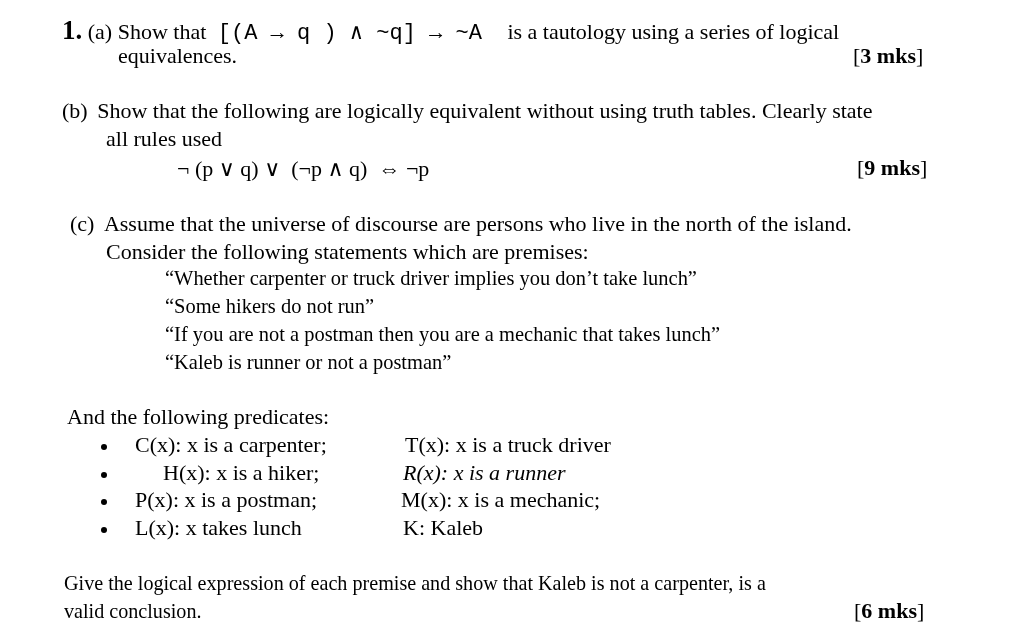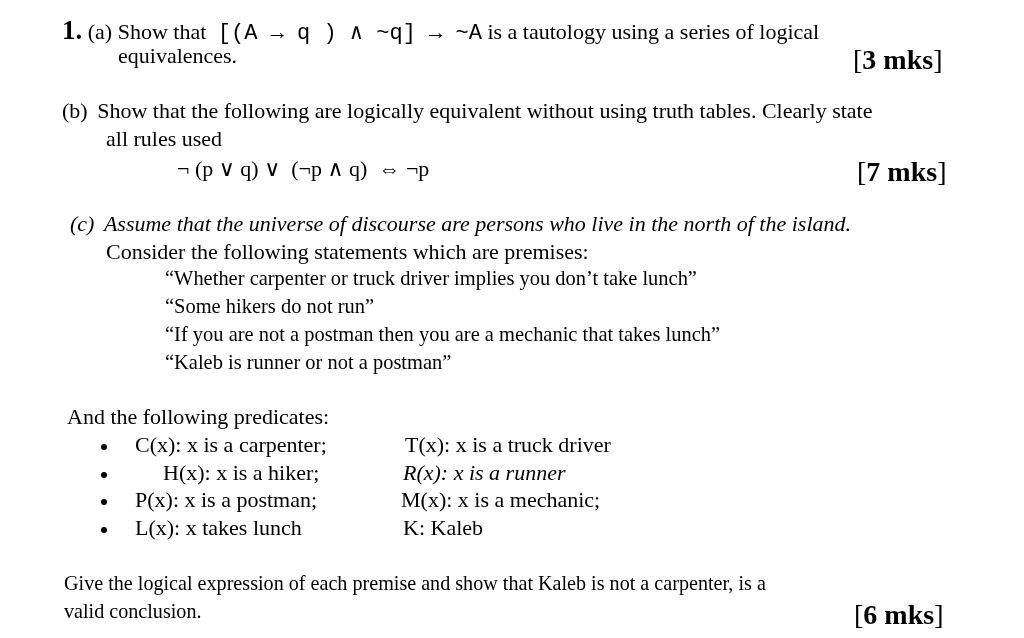--- a/index.html
+++ b/index.html
@@ -12,21 +12,21 @@
       height: 638px;
       position: relative;
       overflow: hidden;
       font-family: "Liberation Serif", "DejaVu Serif", serif;
       color: #000000;
       font-size: 22px;
       line-height: 1.2;
     }
     .abs { position: absolute; white-space: nowrap; }
     .qnum { font-weight: bold; font-size: 27px; }
-    .marks { font-size: 28px; }
+    .marks { font-size: 22px; }
     .marks b { font-weight: bold; }
     .formula-a { letter-spacing: 0px; }
     .bullet {
       display: inline-block;
       width: 6px; height: 6px;
       border-radius: 50%;
       background: #000;
       position: absolute;
     }
     .condensed {
@@ -35,38 +35,38 @@
     }
   </style>
 </head>
 <body>
 
 <div class="abs" style="left:62px; top:14px;">
   <span class="qnum">1.</span>
   <span>(a)</span>
   <span>Show that</span>
   <span class="formula-a" style="margin-left:6px;font-family:Liberation Mono, monospace;">[(A → q ) ∧ ~q] → ~A</span>
-  <span style="margin-left:0;">is a tautology using a series of logical</span>
+  <span style="margin-left:20px;">is a tautology using a series of logical</span>
 </div>
 <div class="abs" style="left:118px; top:43px;">equivalences.</div>
 <div class="abs marks" style="left:853px; top:43px;">
   <span>[</span><b>3 mks</b><span>]</span>
 </div>
 
 <div class="abs" style="left:62px; top:98px;">
   <span>(b)</span>
   <span style="margin-left:4px;">Show that the following are logically equivalent without using truth tables. Clearly state</span>
 </div>
 <div class="abs" style="left:106px; top:126px;">all rules used</div>
 <div class="abs" style="left:177px; top:156px; white-space:pre;">¬ (p ∨ q) ∨  (¬p ∧ q)  ⇔ ¬p</div>
 <div class="abs marks" style="left:857px; top:155px;">
-  <span>[</span><b>7 mks</b><span>]</span>
+  <span>[</span><b>9 mks</b><span>]</span>
 </div>
 
-<div class="abs" style="left:70px; top:211px;font-style:italic;">
+<div class="abs" style="left:70px; top:211px;">
   <span>(c)</span>
   <span style="margin-left:4px;">Assume that the universe of discourse are persons who live in the north of the island.</span>
 </div>
 <div class="abs" style="left:106px; top:239px;">Consider the following statements which are premises:</div>
 
 <div class="abs condensed" style="left:165px; top:265px; transform:scaleX(0.93);">“Whether carpenter or truck driver implies you don’t take lunch”</div>
 <div class="abs condensed" style="left:165px; top:293px; transform:scaleX(0.93);">“Some hikers do not run”</div>
 <div class="abs condensed" style="left:165px; top:321px; transform:scaleX(0.93);">“If you are not a postman then you are a mechanic that takes lunch”</div>
 <div class="abs condensed" style="left:165px; top:349px; transform:scaleX(0.93);">“Kaleb is runner or not a postman”</div>
 

